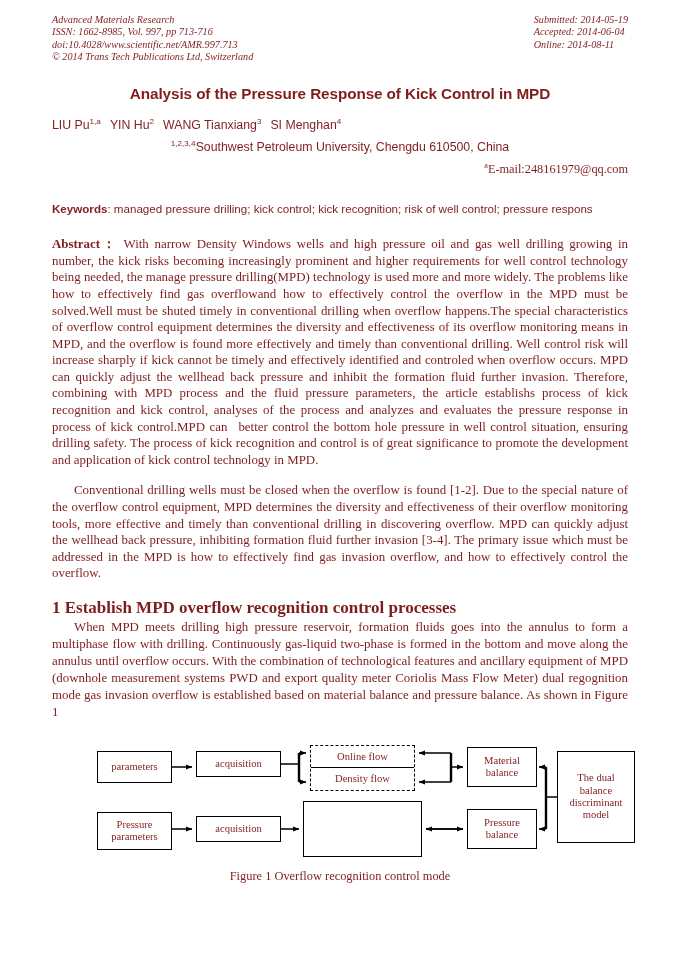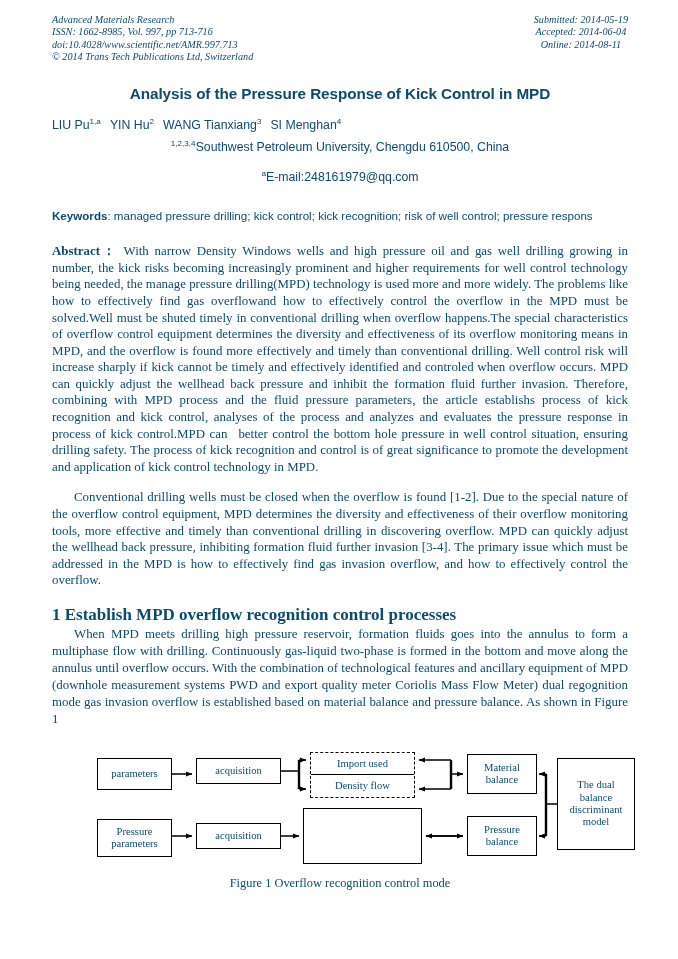--- a/index.html
+++ b/index.html
@@ -6,42 +6,42 @@
     margin: 0;
     padding: 0;
     background: #ffffff;
   }
   .page {
     position: relative;
     width: 678px;
     height: 959px;
     background: #ffffff;
     overflow: hidden;
-    color: #0c4a6e;
+    color: #7f1d1d;
     font-family: "Liberation Serif", serif;
   }
   .content {
     position: absolute;
     left: 52px;
     top: 14px;
     width: 576px;
   }
 
   
   .jheader {
     display: flex;
     justify-content: space-between;
     align-items: flex-start;
     font-family: "Liberation Serif", serif;
     font-style: italic;
     font-size: 10.2px;
     line-height: 12.4px;
   }
   .jheader-left div, .jheader-right div { white-space: nowrap; }
-  .jheader-right { text-align: center; }
+  .jheader-right { text-align: left; }
 
   
   .title {
     margin-top: 21px;
     text-align: center;
     font-family: "Liberation Sans", sans-serif;
     font-weight: bold;
     font-size: 15.3px;
     letter-spacing: -0.1px;
   }
@@ -51,23 +51,23 @@
     font-size: 12.3px;
   }
   .authors .sep { display: inline-block; width: 9px; }
   .affil {
     margin-top: 8px;
     text-align: center;
     font-family: "Liberation Sans", sans-serif;
     font-size: 12.3px;
   }
   .email {
-    margin-top: 16px;
-    text-align: center;
-    font-family: Liberation Sans, sans-serif;
+    margin-top: 8px;
+    text-align: right;
+    font-family: Liberation Serif, serif;
     font-size: 12.3px;
   }
   sup { font-size: 0.66em; vertical-align: super; line-height: 0; }
 
   
   .keywords {
     margin-top: 24px;
     font-family: "Liberation Sans", sans-serif;
     font-size: 11.6px;
     line-height: 15.5px;
@@ -233,21 +233,21 @@
         <span>Pressure
 parameters</span>
       </div>
 
       <div class="fig-box" style="left:144px; top:81px; width:85px; height:26px;">
         <span>acquisition</span>
       </div>
 
       <div class="fig-group-dashed" style="left:258px; top:10px; width:105px; height:46px;">
         <div class="fig-cell" style="top:0; height:22px;">
-          <span>Import used</span>
+          <span>Online flow</span>
         </div>
         <div class="divider" style="top:21px;"></div>
         <div class="fig-cell" style="top:22px; height:22px;">
           <span>Density flow</span>
         </div>
       </div>
 
       <div class="fig-group-solid" style="left:251px; top:66px; width:119px; height:56px;"></div>
 
       <div class="fig-box" style="left:415px; top:12px; width:70px; height:40px; white-space:pre-line;">

